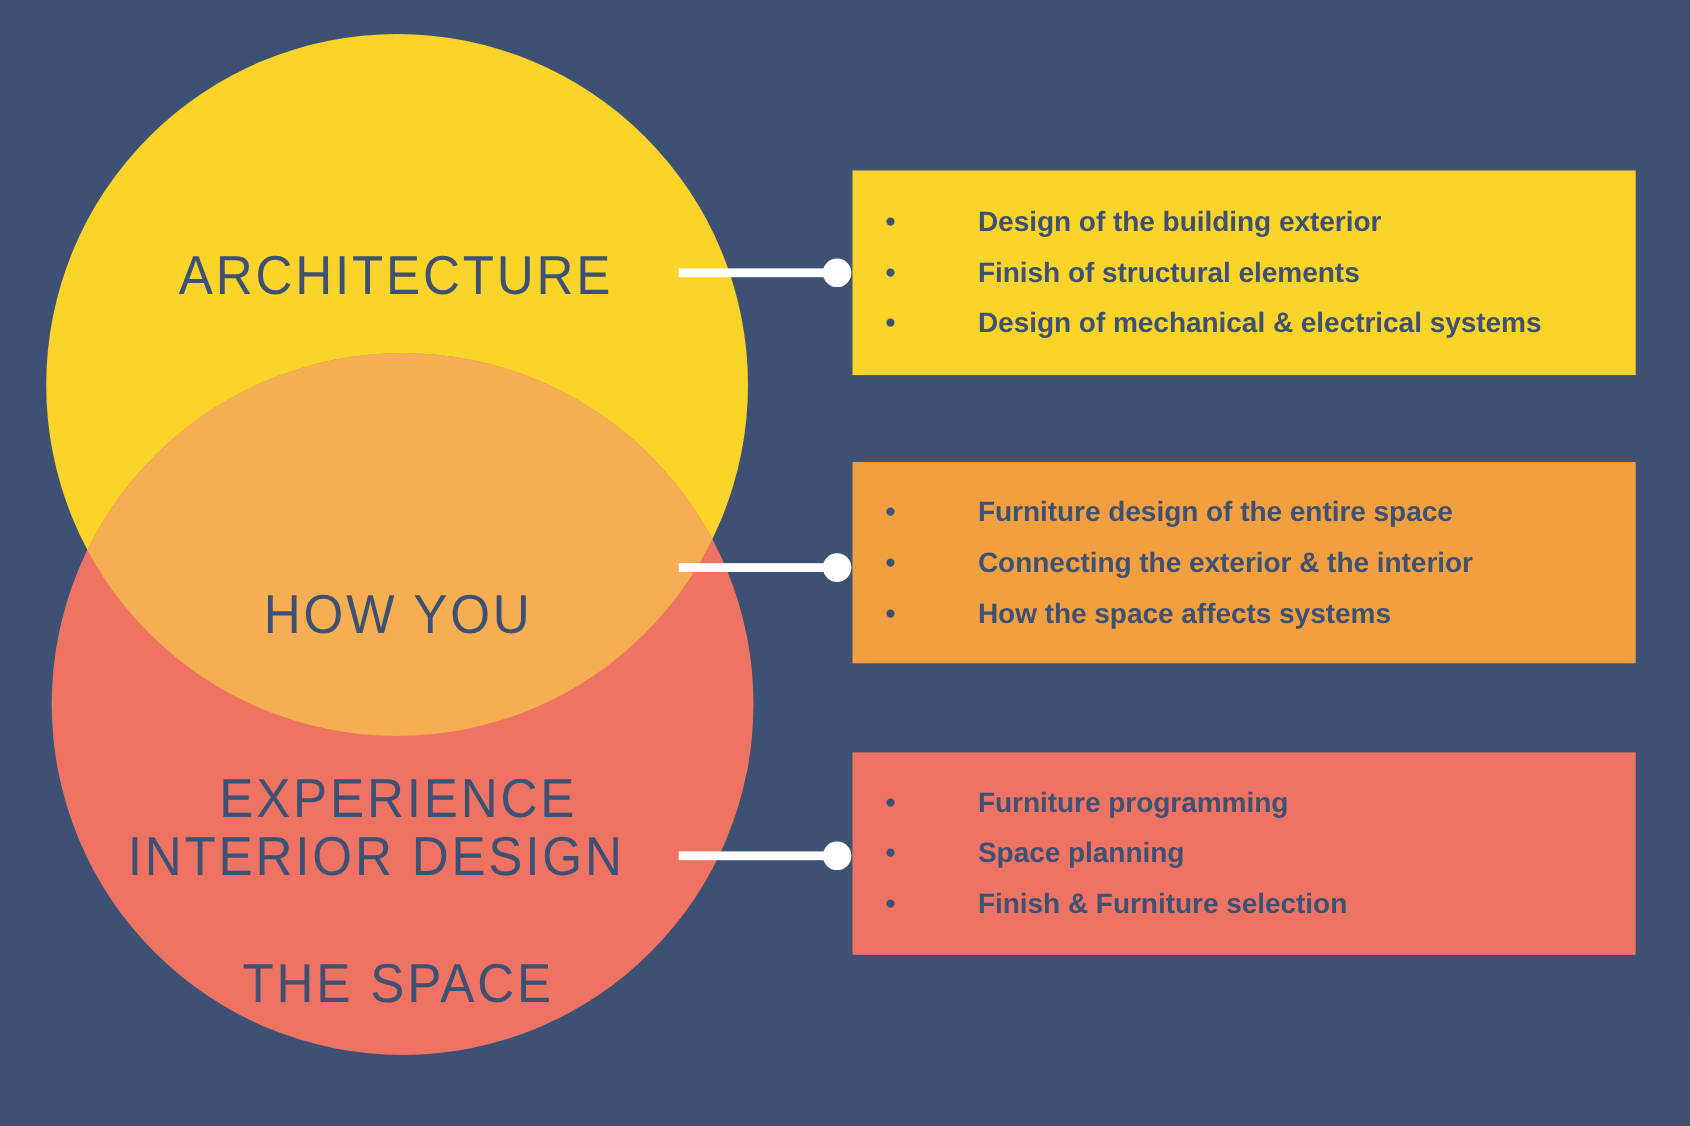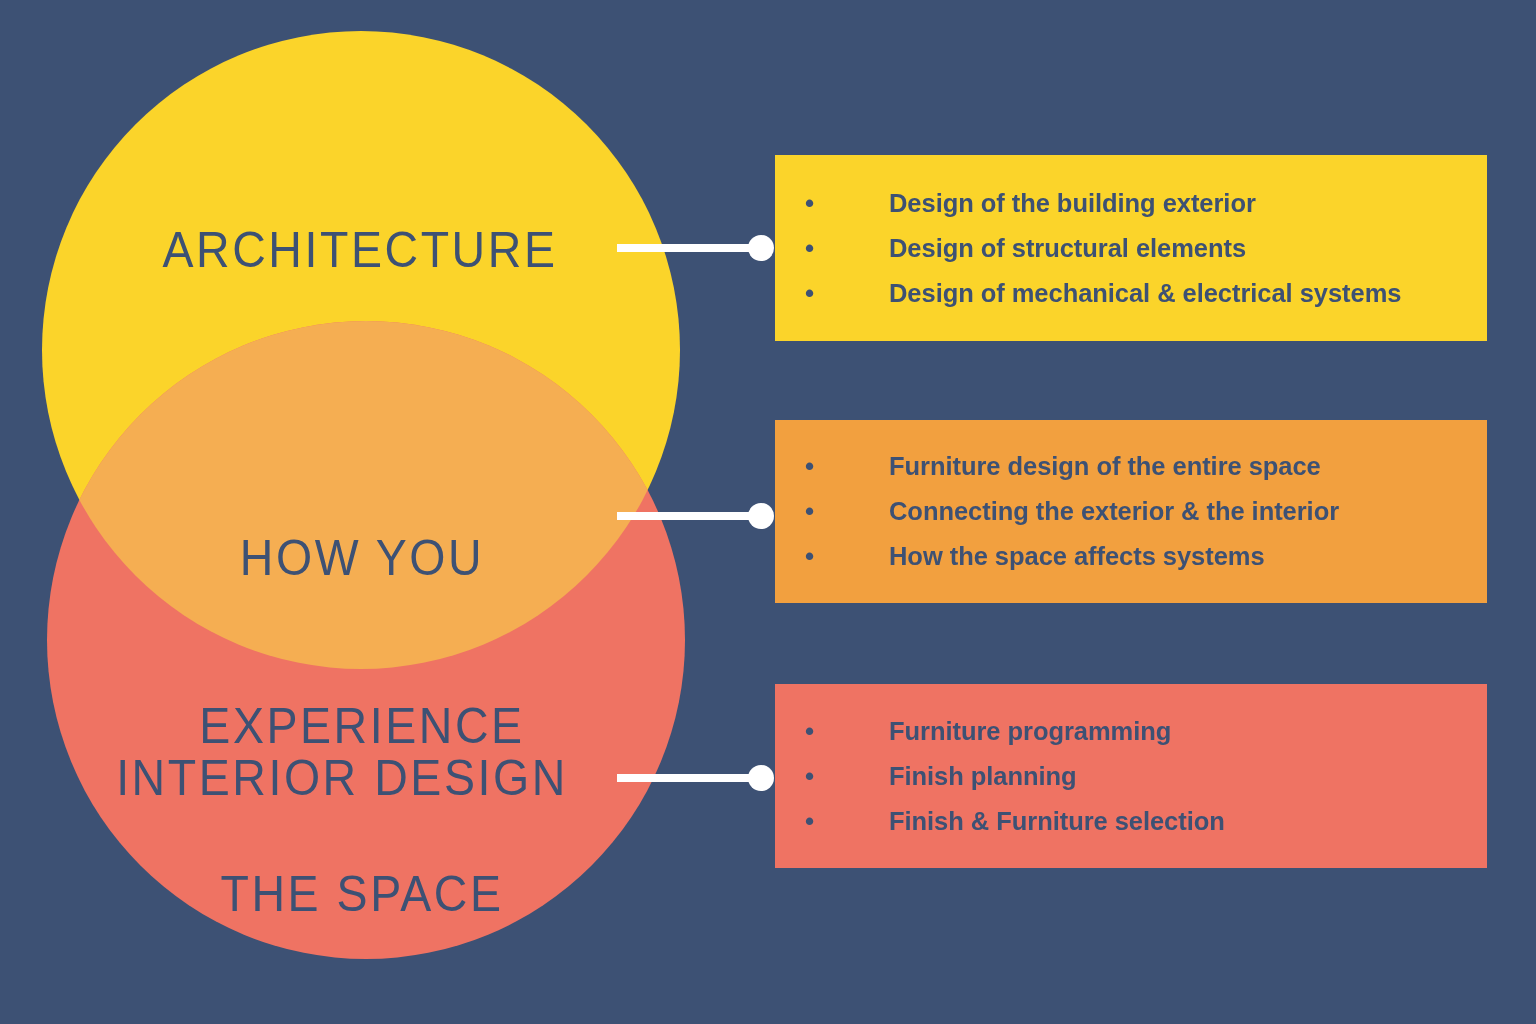--- a/index.html
+++ b/index.html
@@ -174,21 +174,21 @@
   <div class="connector-dot" style="left:748px; top:765px;"></div>
 
   <div class="callout" id="callout-architecture">
     <ul class="bullet-list">
       <li class="bullet-item">
         <span class="bullet-dot">•</span>
         <span class="bullet-text">Design of the building exterior</span>
       </li>
       <li class="bullet-item">
         <span class="bullet-dot">•</span>
-        <span class="bullet-text">Design of structural elements</span>
+        <span class="bullet-text">Finish of structural elements</span>
       </li>
       <li class="bullet-item">
         <span class="bullet-dot">•</span>
         <span class="bullet-text">Design of mechanical &amp; electrical systems</span>
       </li>
     </ul>
   </div>
 
   <div class="callout" id="callout-overlap">
     <ul class="bullet-list">
@@ -208,21 +208,21 @@
   </div>
 
   <div class="callout" id="callout-interior">
     <ul class="bullet-list">
       <li class="bullet-item">
         <span class="bullet-dot">•</span>
         <span class="bullet-text">Furniture programming</span>
       </li>
       <li class="bullet-item">
         <span class="bullet-dot">•</span>
-        <span class="bullet-text">Finish planning</span>
+        <span class="bullet-text">Space planning</span>
       </li>
       <li class="bullet-item">
         <span class="bullet-dot">•</span>
         <span class="bullet-text">Finish &amp; Furniture selection</span>
       </li>
     </ul>
   </div>
 
 </div>
 

